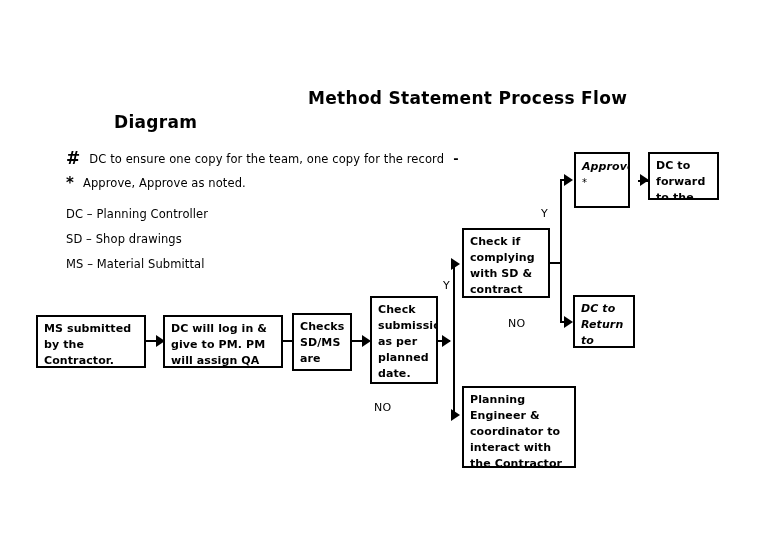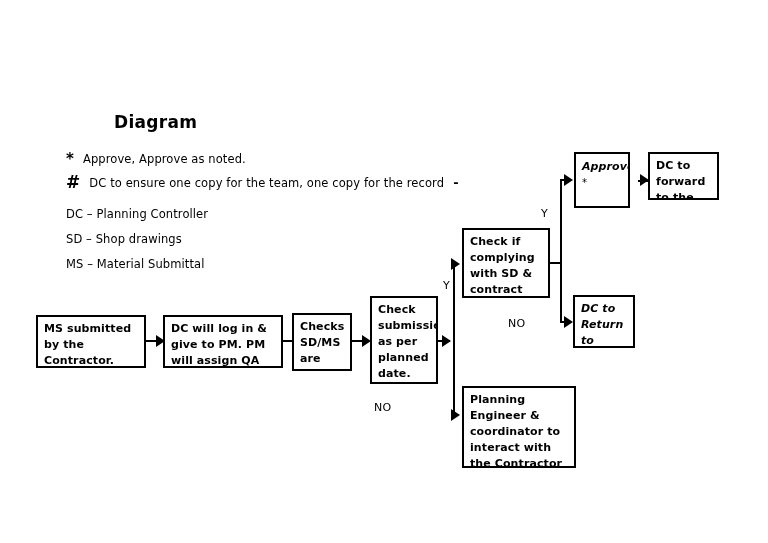--- a/index.html
+++ b/index.html
@@ -117,35 +117,36 @@
     overflow: hidden;
     height: 5px;
     line-height: 16px;
   }
 </style>
 </head>
 <body>
 
 <div class="canvas">
 
+  <div class="title" id="page-title-line1">Method Statement Process Flow</div>
   <div class="title" id="page-title-line2">Diagram</div>
 
   <div class="legend">
-
-    <div class="legend-row">
-      <span class="legend-sym">*</span>
-      <span class="legend-text">Approve, Approve as noted.</span>
-    </div>
 
     <div class="legend-row">
       <span class="legend-sym hash">#</span>
       <span class="legend-text">DC to ensure one copy for the team, one copy for the record</span>
       <span class="legend-trail">-</span>
     </div>
 
+    <div class="legend-row">
+      <span class="legend-sym">*</span>
+      <span class="legend-text">Approve, Approve as noted.</span>
+    </div>
+
     <div class="legend-row plain" style="margin-top:7px;">
       <span class="legend-text">DC – Planning Controller</span>
     </div>
 
     <div class="legend-row plain">
       <span class="legend-text">SD – Shop drawings</span>
     </div>
 
     <div class="legend-row plain">
       <span class="legend-text">MS – Material Submittal</span>

